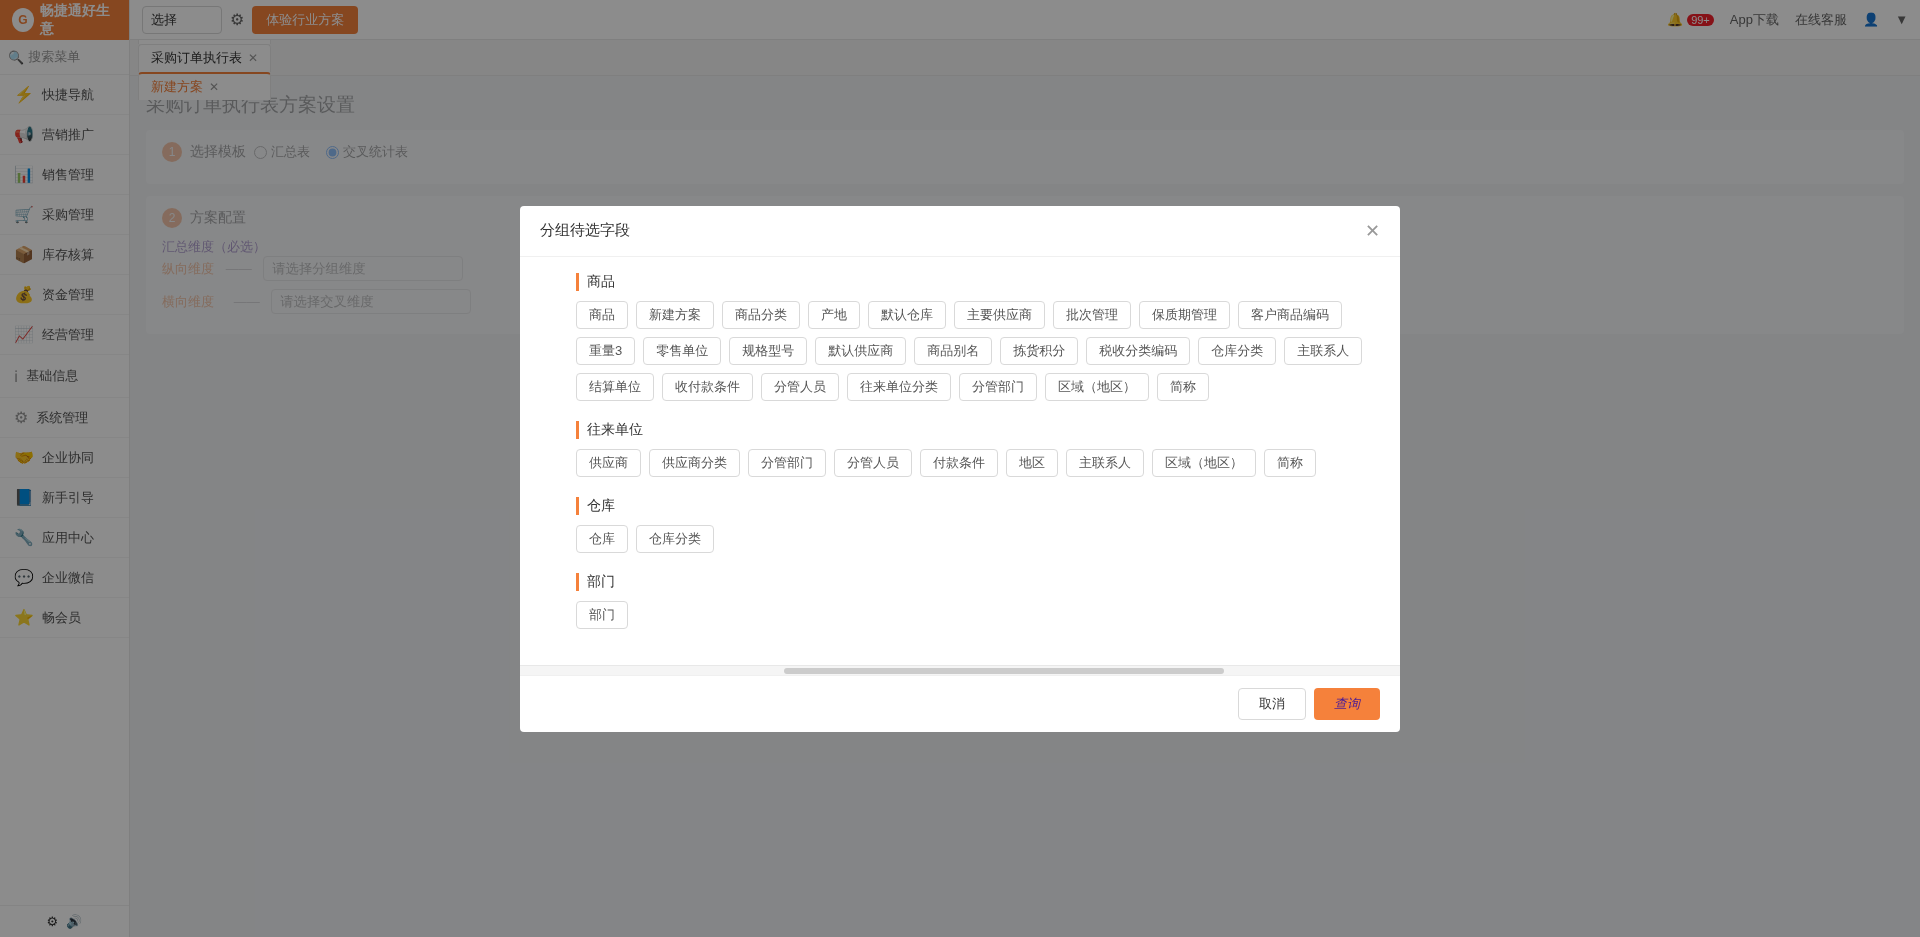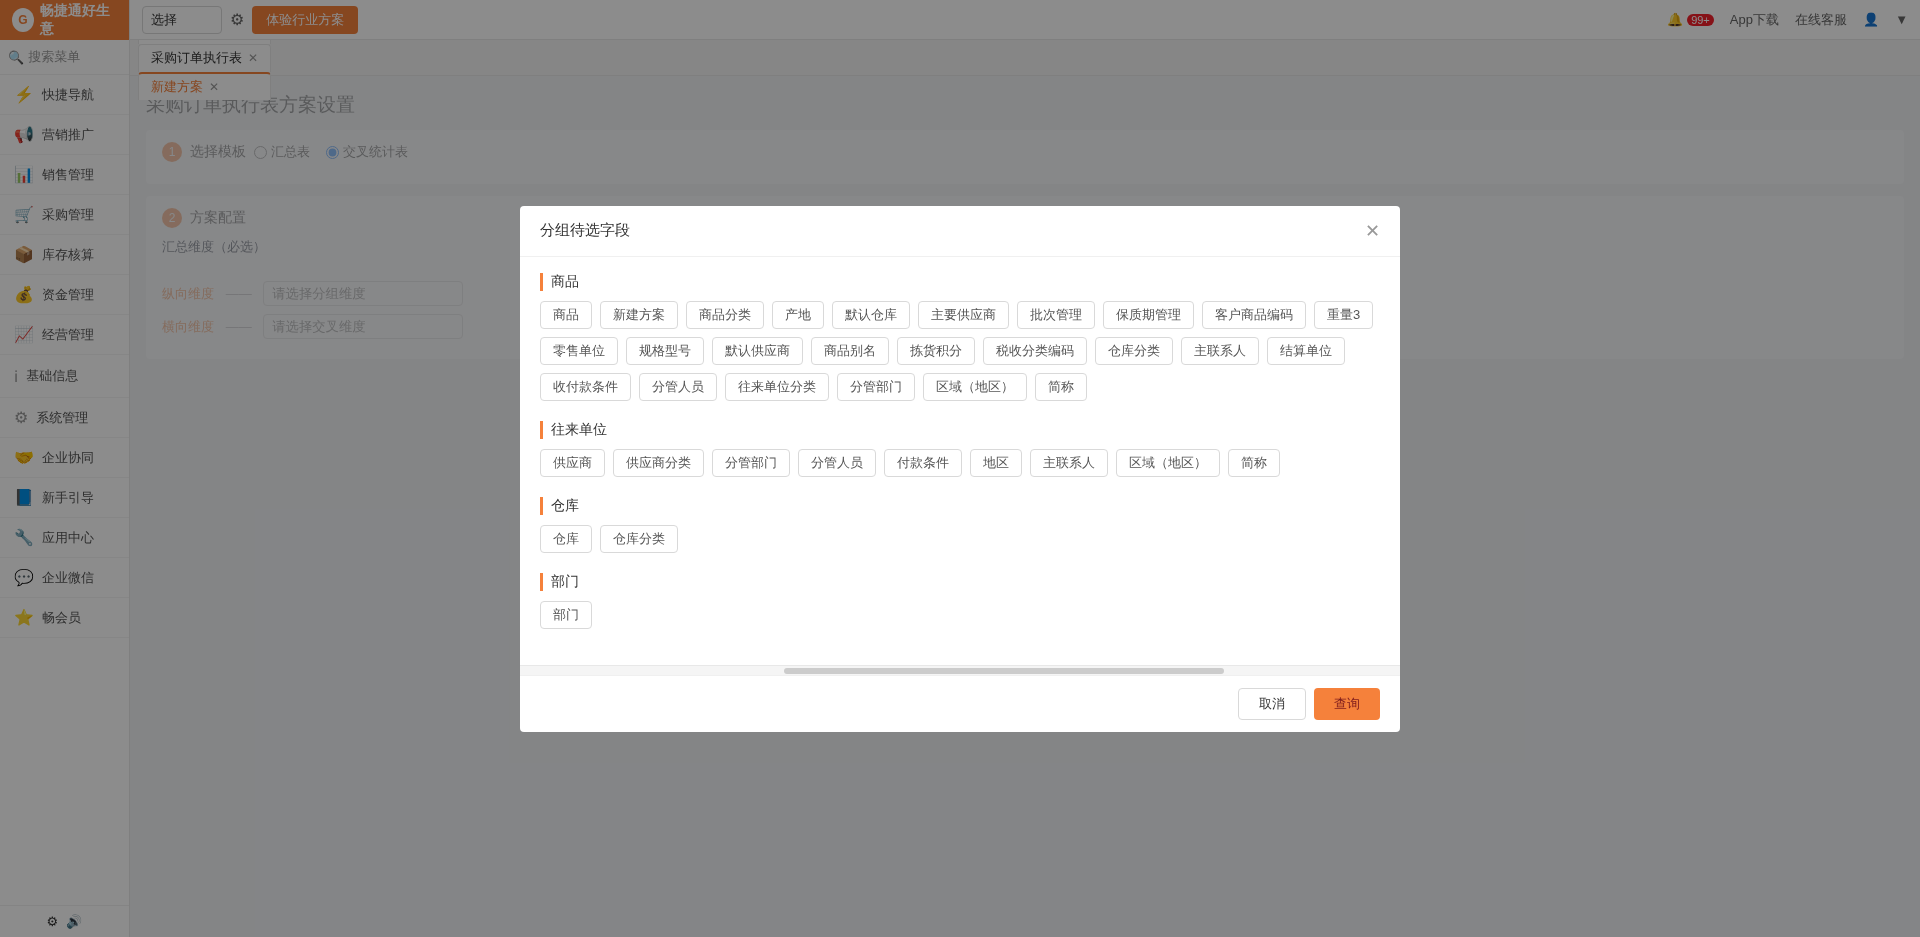--- a/index.html
+++ b/index.html
@@ -83,21 +83,21 @@
     .modal {
       background: #fff; border-radius: 4px; width: 880px; max-height: 600px;
       display: flex; flex-direction: column; position: relative;
     }
     .modal-header {
       padding: 14px 20px; border-bottom: 1px solid #f0f0f0;
       display: flex; align-items: center; justify-content: space-between;
       font-size: 15px; font-weight: 500; flex-shrink: 0;
     }
     .modal-close { cursor: pointer; color: #999; font-size: 18px; }
-    .modal-body { flex: 1; overflow-y: auto; padding: 16px 20px; }
+    .modal-body { flex: 1; overflow-y: auto; padding: 16px 20px; margin-left: 36px; }
     .modal-footer {
       padding: 12px 20px; border-top: 1px solid #f0f0f0;
       display: flex; justify-content: flex-end; gap: 8px; flex-shrink: 0;
     }
 
     
     .field-section { margin-bottom: 20px; }
     .field-section-title {
       font-size: 14px; font-weight: 500; color: #333; margin-bottom: 10px;
       border-left: 3px solid #f5813b; padding-left: 8px;
@@ -120,21 +120,21 @@
       position: relative; flex-shrink: 0;
     }
     .modal-hscroll-thumb {
       position: absolute; left: 30%; top: 2px; width: 50%; height: 6px;
       background: #ccc; border-radius: 3px;
     }
 
     
     .btn { padding: 6px 20px; border-radius: 4px; font-size: 13px; cursor: pointer; border: none; }
     .btn-default { background: #fff; border: 1px solid #d9d9d9; color: #333; }
-    .btn-primary { background: #f5813b; color: #7f1d1d; }
+    .btn-primary { background: #f5813b; color: #4c1d95; font-style: italic; }
 
     
     .bg-content { opacity: 0.4; }
     .step-box { background: #fff; border-radius: 4px; padding: 12px 16px; margin-bottom: 12px; }
     .step-header { display: flex; align-items: center; gap: 8px; margin-bottom: 10px; }
     .step-num { width: 20px; height: 20px; border-radius: 50%; background: #f5813b; color: #fff; display: flex; align-items: center; justify-content: center; font-size: 12px; }
     .step-title { font-size: 14px; font-weight: 500; }
     .radio-group { display: flex; gap: 16px; align-items: center; }
     .radio-item { display: flex; align-items: center; gap: 4px; cursor: pointer; }
   </style>
@@ -266,28 +266,28 @@
               <span>交叉统计表</span>
           </label>
         </div>
       </div>
     </div>
     <div class="step-box">
       <div class="step-header">
         <div class="step-num">2</div>
         <span class="step-title">方案配置</span>
       </div>
-      <div style="margin-bottom:25px; color:#0f172a;">汇总维度（必选）</div>
+      <div style="margin-bottom:0; color:#4c1d95;">汇总维度（必选）</div>
       <div style="margin-bottom:8px;">
         <span style="color:#f5813b; margin-right:8px;">纵向维度</span>
         <span style="color:#aaa; margin-right:8px;">——</span>
         <input type="text" style="border: 1px solid rgb(217, 217, 217); border-radius: 4px; padding: 4px 8px; width: 200px;" placeholder="请选择分组维度">
       </div>
       <div style="margin-bottom:8px;">
-        <span style="color:#f5813b; margin-right:8px;">横向维度</span>
+        <span style="color:#f5813b; margin-right:16px;">横向维度</span>
         <span style="color:#aaa; margin-right:8px;">——</span>
         <input type="text" style="border: 1px solid rgb(217, 217, 217); border-radius: 4px; padding: 4px 8px; width: 200px;" placeholder="请选择交叉维度">
       </div>
     </div>
   </div>
 </div>
 
 <div class="modal-overlay">
   <div class="modal">
     <div class="modal-header">

